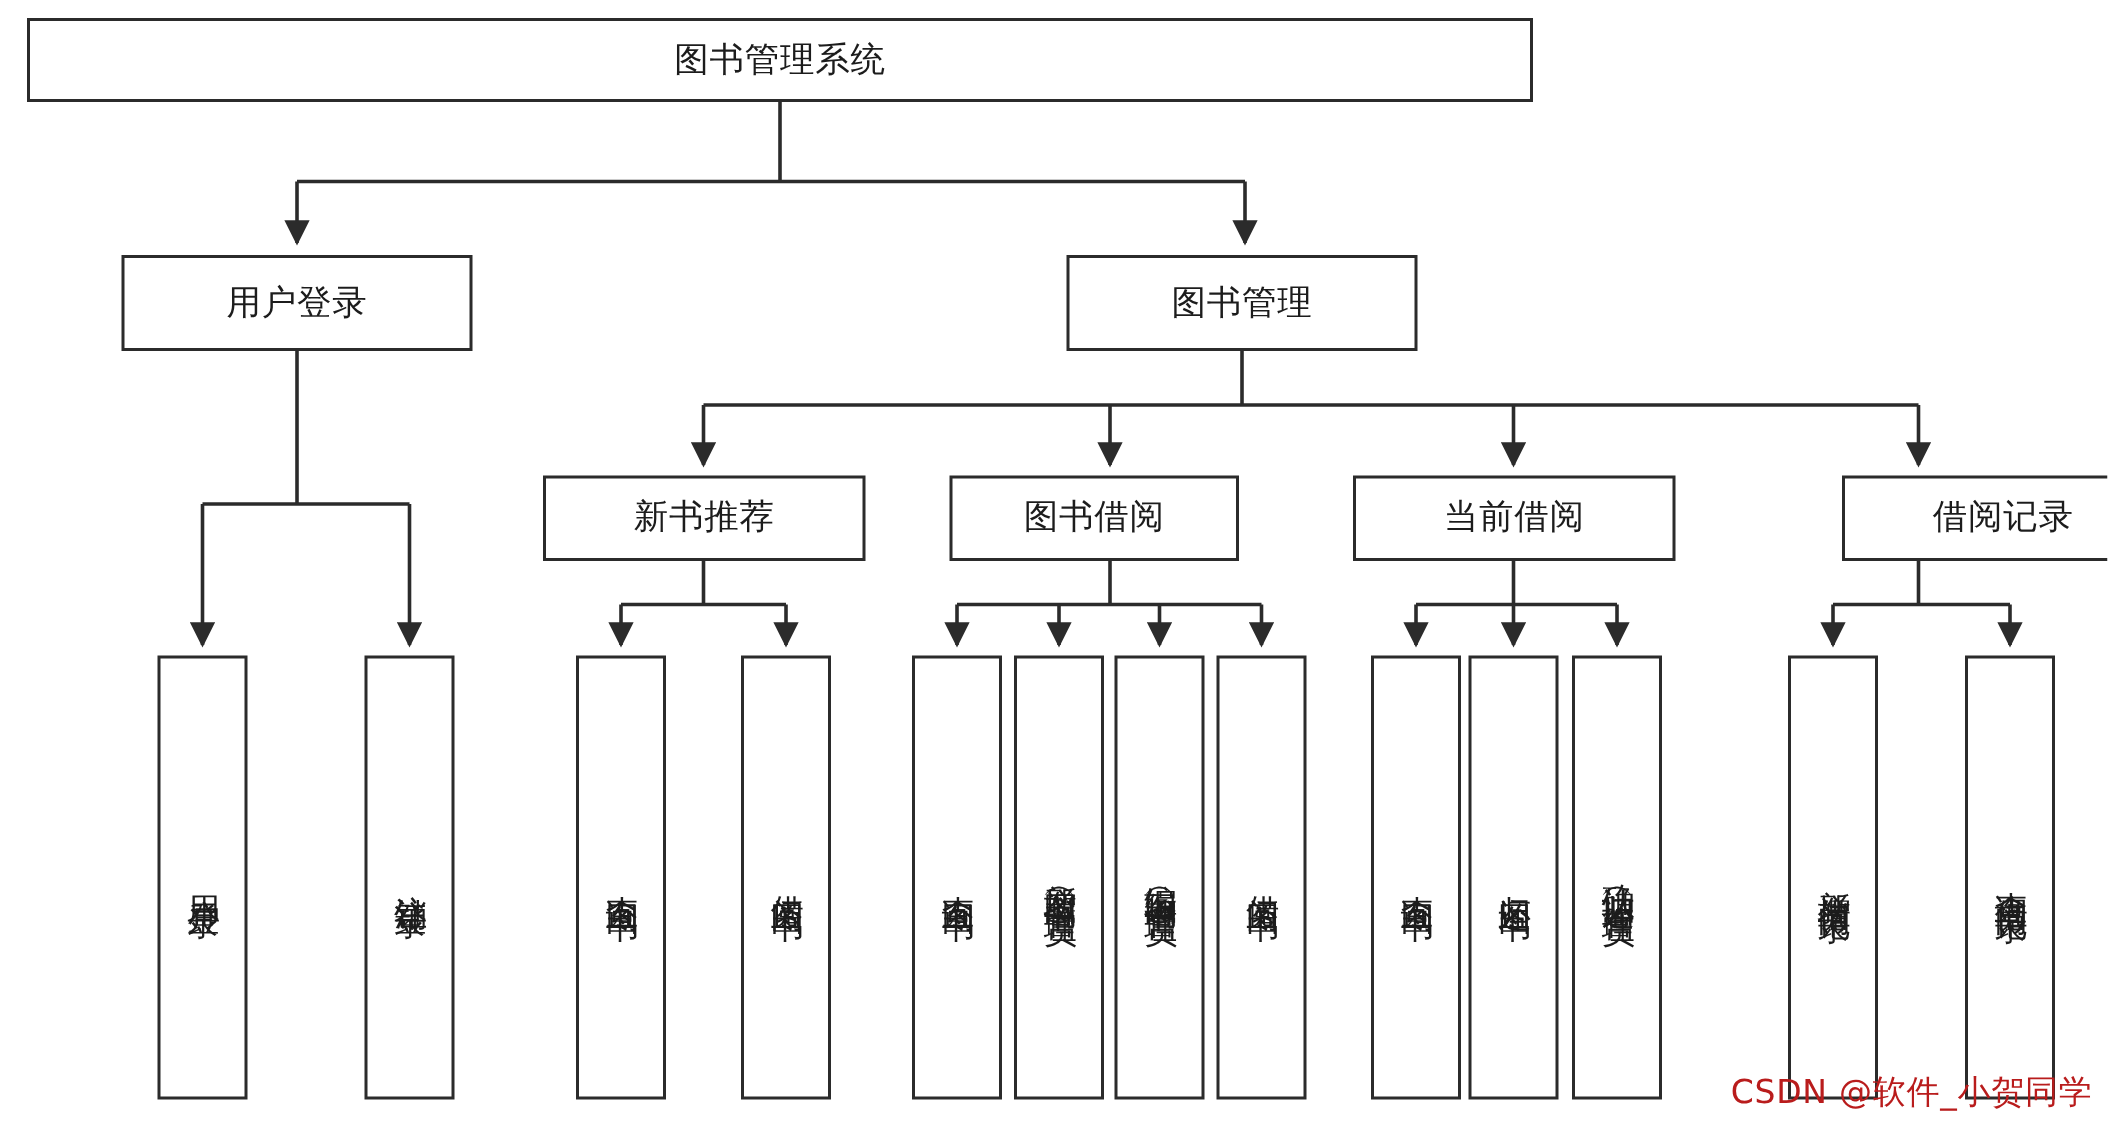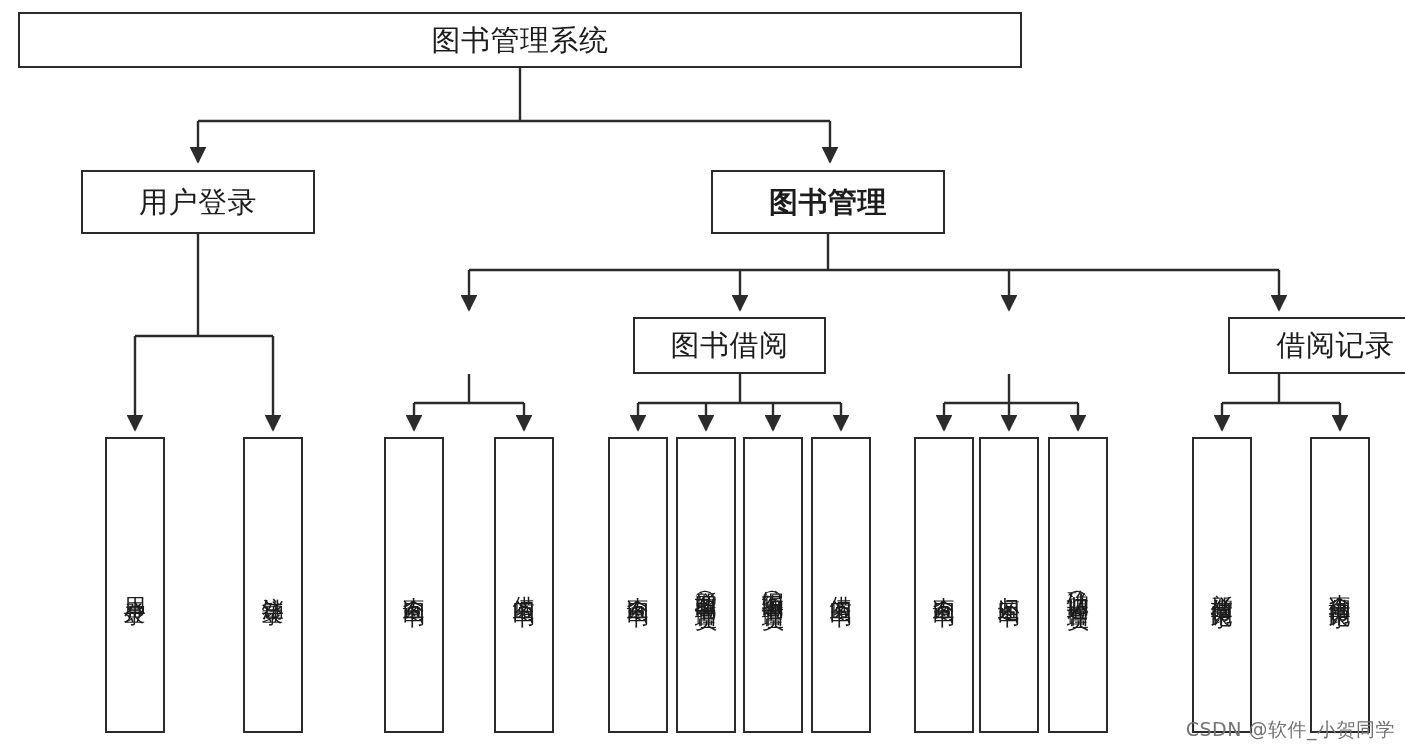--- a/index.html
+++ b/index.html
@@ -31,21 +31,21 @@
     position: absolute;
     box-sizing: border-box;
     background: #ffffff;
     border: 2.4px solid #2b2b2b;
     display: flex;
     align-items: center;
     justify-content: center;
     z-index: 2;
   }
   .node .lbl {
-    font-size: 29px;
+    font-size: 23px;
     line-height: 1.05;
     color: #1c1c1c;
     letter-spacing: 0.5px;
     white-space: nowrap;
   }
   .node.leaf {
     align-items: center;
     justify-content: center;
   }
   .node.leaf .lbl {
@@ -54,22 +54,22 @@
     font-size: 22px;
     line-height: 1.16;
     letter-spacing: 3px;
     white-space: nowrap;
     max-height: 100%;
   }
   .watermark {
     position: absolute;
     right: 10px;
     bottom: 4px;
-    font-size: 19px;
-    color: #737373;
+    font-size: 22px;
+    color: #b91c1c;
     white-space: nowrap;
     z-index: 5;
     letter-spacing: 0.5px;
   }
 </style>
 </head>
 <body>
 
 <div id="canvas">
 
@@ -123,26 +123,32 @@
     </g>
   </svg>
 
   <div class="node" style="left:18px; top:12px; width:1004px; height:56px;">
     <span class="lbl">图书管理系统</span>
   </div>
 
   <div class="node" style="left:81px; top:170px; width:234px; height:64px;">
     <span class="lbl">用户登录</span>
   </div>
-  <div class="node" style="left:711px; top:170px; width:234px; height:64px;font-weight:bold;">
+  <div class="node" style="left:711px; top:170px; width:234px; height:64px;">
     <span class="lbl">图书管理</span>
   </div>
 
+  <div class="node" style="left:362px; top:317px; width:215px; height:57px;">
+    <span class="lbl">新书推荐</span>
+  </div>
   <div class="node" style="left:633px; top:317px; width:193px; height:57px;">
     <span class="lbl">图书借阅</span>
+  </div>
+  <div class="node" style="left:902px; top:317px; width:215px; height:57px;">
+    <span class="lbl">当前借阅</span>
   </div>
   <div class="node" style="left:1228px; top:317px; width:215px; height:57px;">
     <span class="lbl">借阅记录</span>
   </div>
 
   <div class="node leaf" style="left:105px; top:437px; width:60px; height:296px;">
     <span class="lbl">用户登录</span>
   </div>
   <div class="node leaf" style="left:243px; top:437px; width:60px; height:296px;">
     <span class="lbl">注销登录</span>

